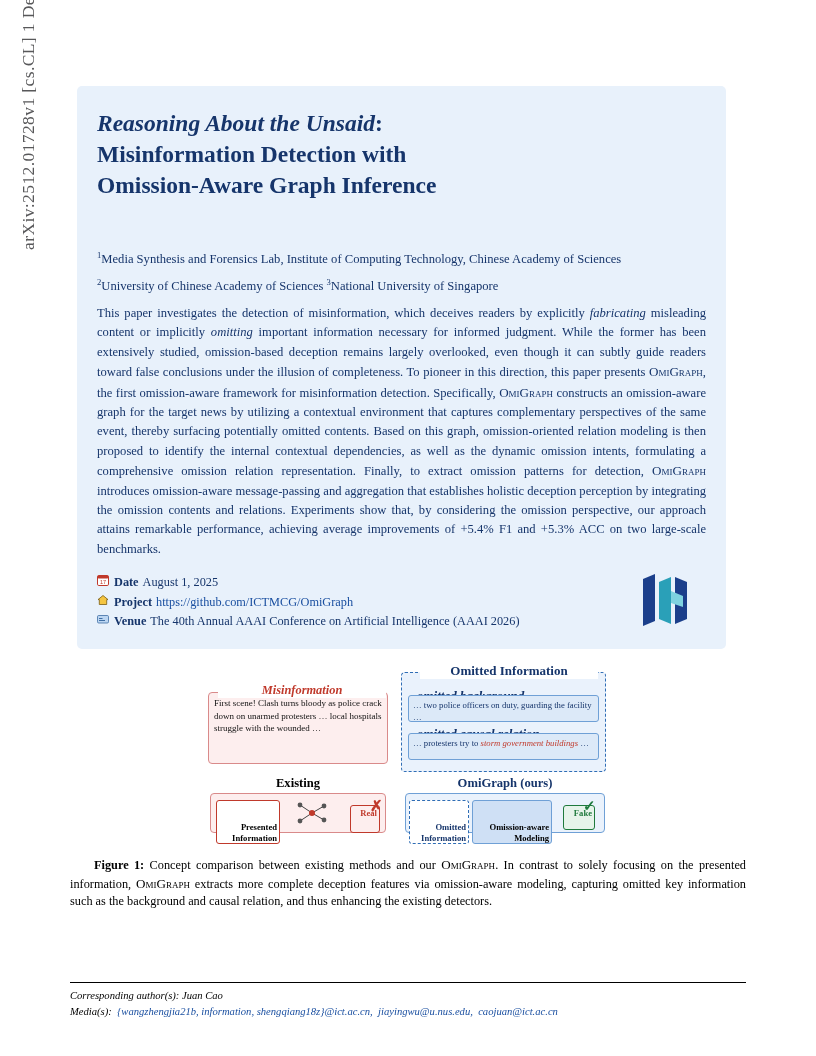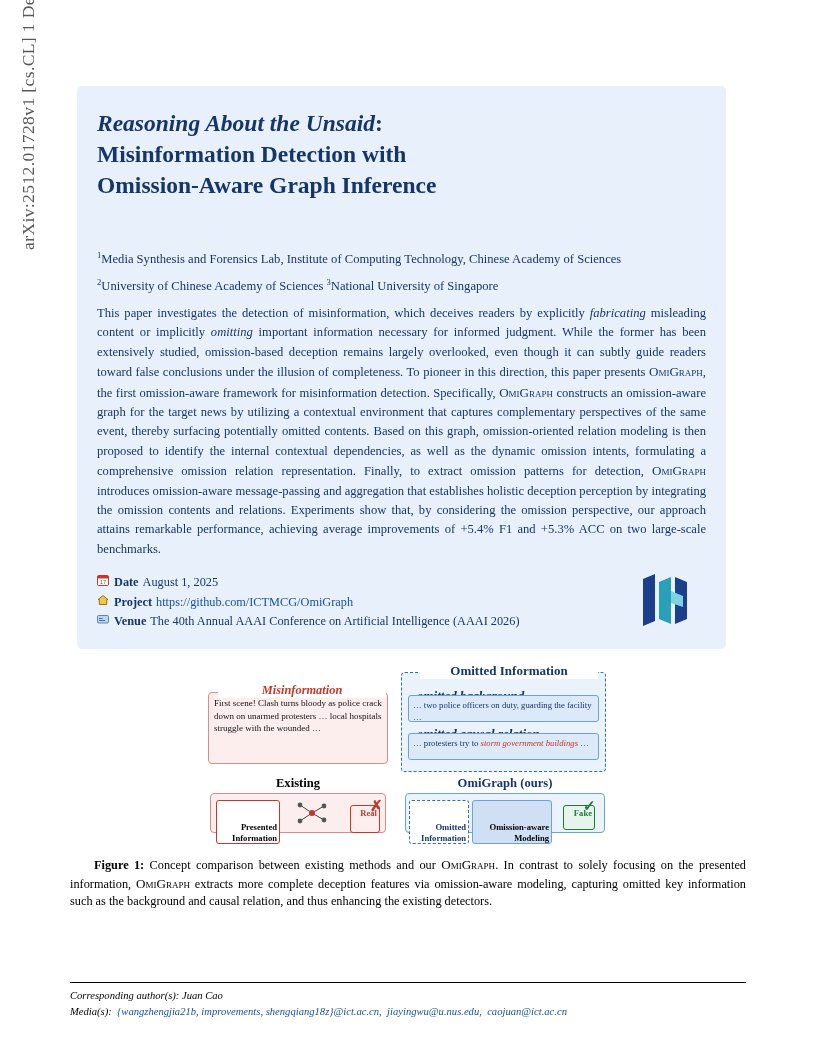--- a/index.html
+++ b/index.html
@@ -455,17 +455,17 @@
 
 <div class="caption">
   <b>Figure 1:</b><span> Concept comparison between existing methods and our <span class="sc">OmiGraph</span>. In contrast to solely focusing on the presented information, <span class="sc">OmiGraph</span> extracts more complete deception features via omission-aware modeling, capturing omitted key information such as the background and causal relation, and thus enhancing the existing detectors.</span>
 </div>
 
 <div class="footer-rule"></div>
 <div class="footer">
   <div>Corresponding author(s): Juan Cao</div>
   <div>
     <span>Media(s):</span>
-    &nbsp;<span class="lnk">{wangzhengjia21b, improvements, shengqiang18z}@ict.ac.cn,</span>
+    &nbsp;<span class="lnk">{wangzhengjia21b, information, shengqiang18z}@ict.ac.cn,</span>
     &nbsp;<span class="lnk">jiayingwu@u.nus.edu,</span>
     &nbsp;<span class="lnk">caojuan@ict.ac.cn</span>
   </div>
 </div>
 
 </body></html>

